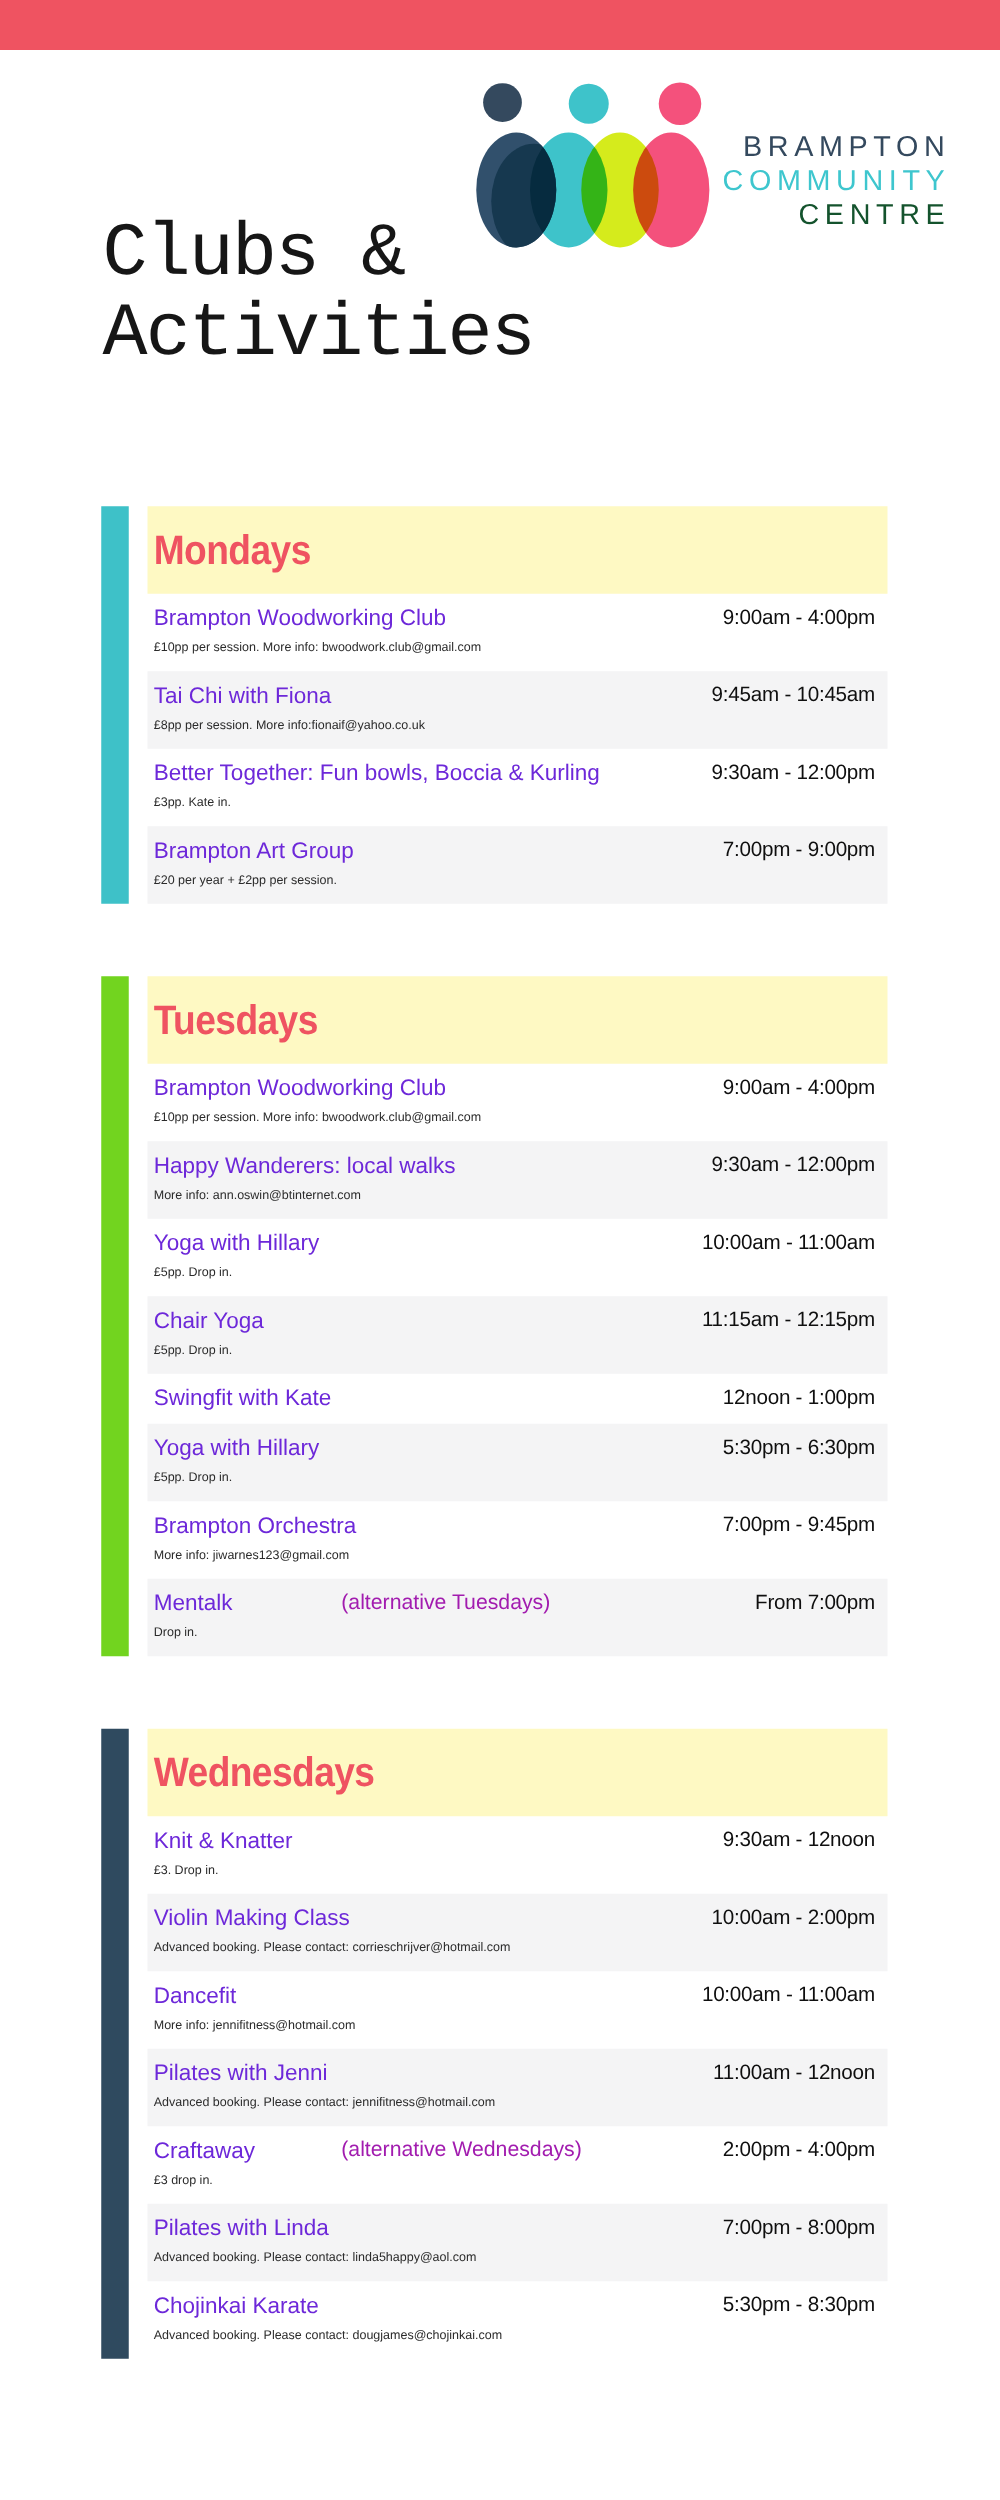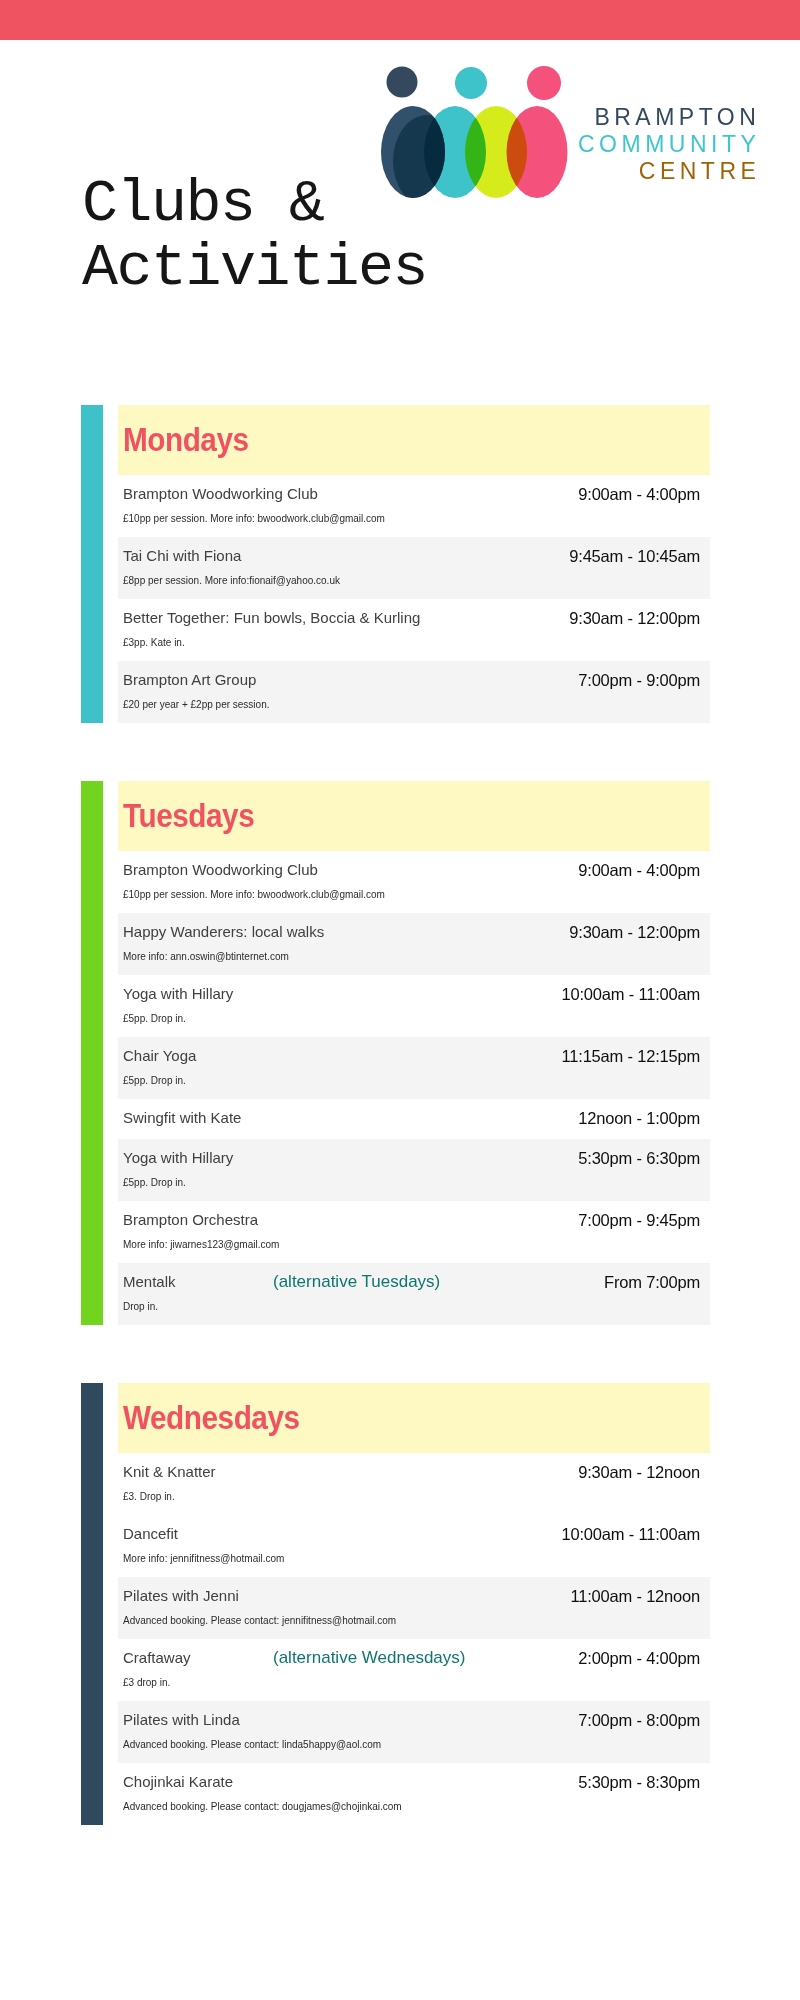--- a/index.html
+++ b/index.html
@@ -22,23 +22,23 @@
   .side-bar{width:22px;flex:none;}
   .section-content{margin-left:15px;width:592px;}
 
   .day-header{height:70px;background:#fef9c3;display:flex;align-items:center;}
   .day-label{font-size:33px;font-weight:700;letter-spacing:-0.5px;margin-left:5px;
              transform:scaleX(0.9);transform-origin:left center;white-space:nowrap;}
 
   .row{padding:8px 10px 10px 5px;}
   .row.alt{background:#F4F4F5;}
   .row-top{display:flex;align-items:flex-start;}
-  .activity-name{font-size:15px;line-height:22px;color:#404040;}
+  .activity-name{font-size:18px;line-height:22px;color:#6d28d9;}
   .activity-name.has-note{min-width:150px;}
-  .activity-note{font-size:17px;line-height:22px;color:#0f766e;white-space:nowrap;}
+  .activity-note{font-size:17px;line-height:22px;color:#a21caf;white-space:nowrap;}
   .activity-time{margin-left:auto;font-size:16.5px;line-height:21px;font-weight:400;
                  color:#0f0f0f;white-space:nowrap;padding-top:1px;letter-spacing:-0.2px;}
   .activity-detail{font-size:10px;line-height:16px;color:#2b2b2b;margin-top:6px;}
 </style>
 </head>
 <body>
 
 <div class="page">
 
   <div class="top-bar" id="topBar" style="background: rgb(239, 83, 97);"></div>
@@ -55,21 +55,21 @@
       <circle cx="169" cy="28" r="17" fill="#F4517C"></circle>
       <ellipse cx="38" cy="97" rx="32" ry="46" fill="#31506C"></ellipse>
       <ellipse cx="52" cy="106" rx="34" ry="46" clip-path="url(#navyBodyClip)" fill="#16384F"></ellipse>
       <ellipse class="mult" cx="80" cy="97" rx="31" ry="46" fill="#3EC3CA"></ellipse>
       <ellipse class="mult" cx="121" cy="97" rx="31" ry="46" fill="#D5EB1C"></ellipse>
       <ellipse class="mult" cx="162" cy="97" rx="30.5" ry="46" fill="#F4517C"></ellipse>
     </svg>
     <div class="logo-text">
       <div id="logoL1" style="color: rgb(52, 73, 94);">BRAMPTON</div>
       <div id="logoL2" style="color: rgb(62, 198, 206);">COMMUNITY</div>
-      <div id="logoL3" style="color: #a16207;">CENTRE</div>
+      <div id="logoL3" style="color: #14532d;">CENTRE</div>
     </div>
   </div>
 
   <h1 class="main-title" style="margin:0;">
     <span style="display:block">Clubs &amp;</span>
     <span style="display:block">Activities</span>
   </h1>
 
   <div class="sections" id="sections">
       <div class="section">
@@ -178,20 +178,27 @@
           <div class="day-header">
             <div class="day-label" style="color: rgb(239, 83, 97);">Wednesdays</div>
           </div>
           <div class="row">
             <div class="row-top">
               <span class="activity-name">Knit &amp; Knatter</span>
               <span class="activity-time">9:30am - 12noon</span>
             </div>
             <div class="activity-detail">£3. Drop in.</div>
           </div>
+          <div class="row alt">
+            <div class="row-top">
+              <span class="activity-name">Violin Making Class</span>
+              <span class="activity-time">10:00am - 2:00pm</span>
+            </div>
+            <div class="activity-detail">Advanced booking. Please contact: corrieschrijver@hotmail.com</div>
+          </div>
           <div class="row">
             <div class="row-top">
               <span class="activity-name">Dancefit</span>
               <span class="activity-time">10:00am - 11:00am</span>
             </div>
             <div class="activity-detail">More info: jennifitness@hotmail.com</div>
           </div>
           <div class="row alt">
             <div class="row-top">
               <span class="activity-name">Pilates with Jenni</span>

